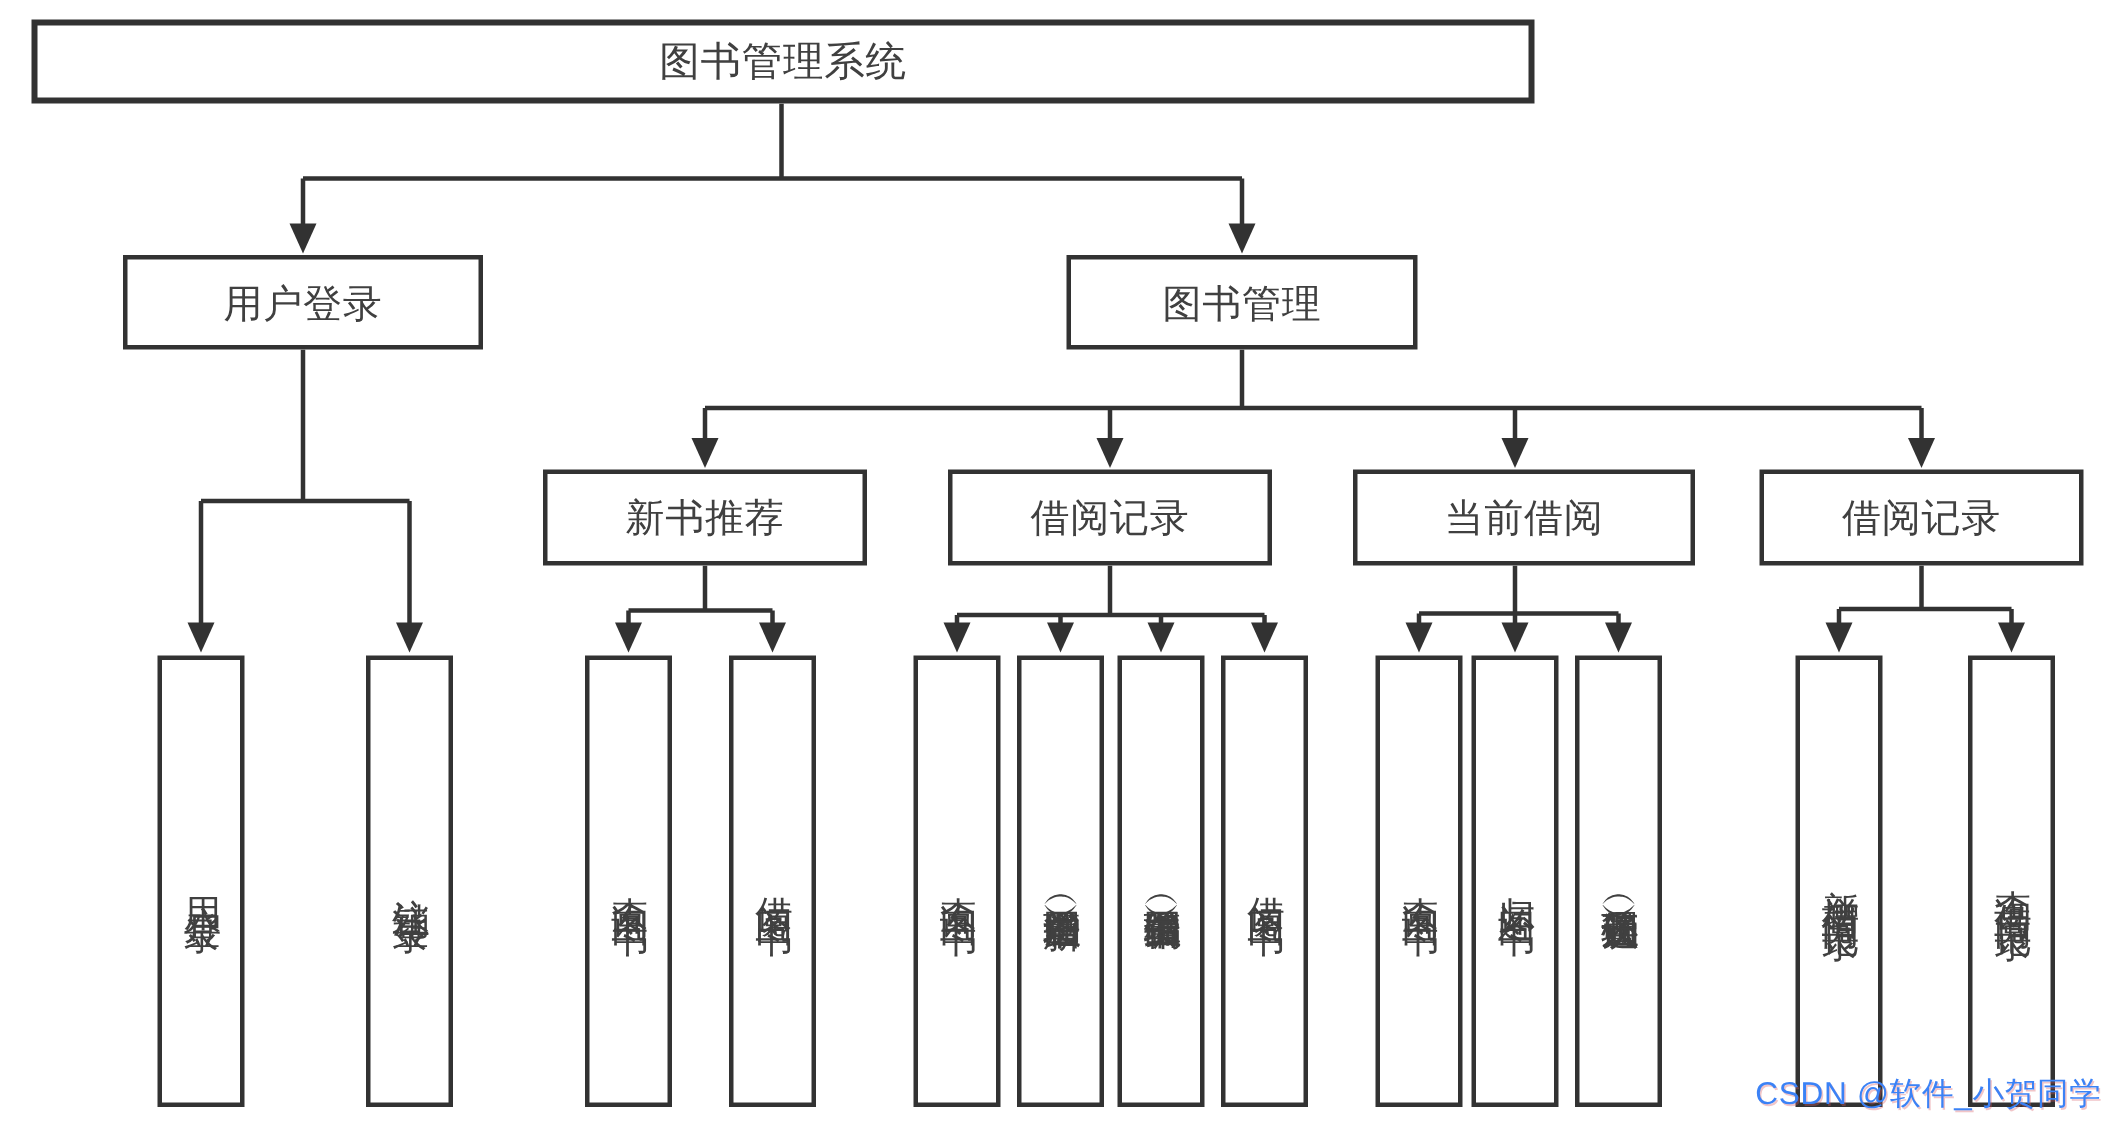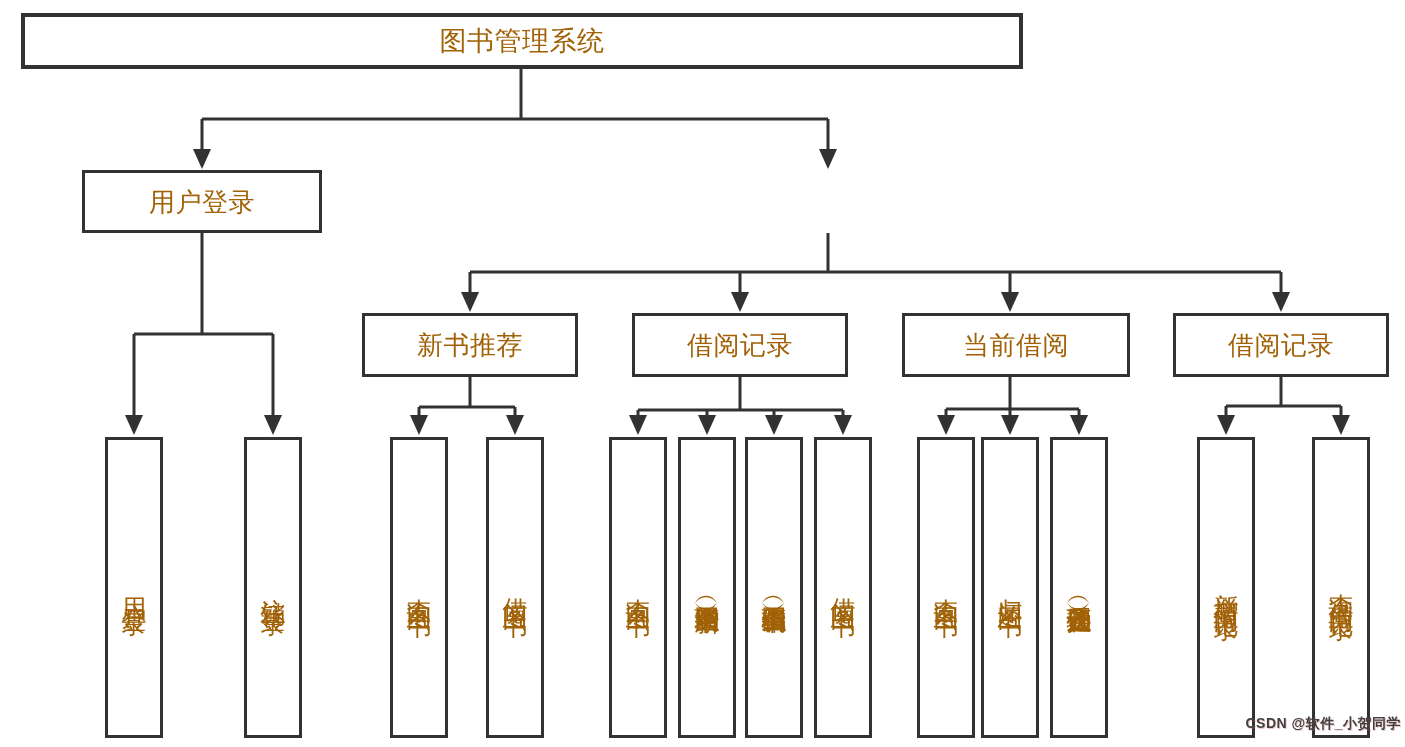--- a/index.html
+++ b/index.html
@@ -20,47 +20,46 @@
     pointer-events: none;
   }
   .node {
     position: absolute;
     background: #ffffff;
     border: 3px solid #323232;
     box-sizing: border-box;
     display: flex;
     align-items: center;
     justify-content: center;
-    color: #a16207;
+    color: #404040;
   }
   .node.root { border-width: 4px; }
   .node.h .lbl {
     font-size: 26px;
     letter-spacing: 0.5px;
     white-space: nowrap;
     line-height: 1;
   }
   .node.root .lbl { font-size: 27px; }
   .node.v .lbl {
     writing-mode: vertical-rl;
     text-orientation: mixed;
     font-size: 25px;
     letter-spacing: 5px;
     line-height: 1;
   }
   .node.v.tight .lbl { letter-spacing: 0px; }
   #watermark {
     position: absolute;
     right: 4px; top: 715px;
-    font-size: 14px;
-    color: #404040;
+    font-size: 21px;
+    color: #3b82f6;
     letter-spacing: 0.5px;
     text-shadow: 1px 1px 0 rgba(214, 88, 96, 0.35);
     white-space: nowrap;
-    font-weight: bold;
   }
 </style>
 </head>
 <body>
 
 <div id="canvas">
 
   <svg id="wires" viewBox="0 0 1405 747" xmlns="http://www.w3.org/2000/svg">
     <g stroke="#323232" stroke-width="3" fill="none">
 
@@ -103,20 +102,23 @@
       <polygon points="1332,415 1350,415 1341,435"></polygon>
     </g>
   </svg>
 
   <div class="node h root" style="left:21px; top:13px; width:1002px; height:56px;">
     <span class="lbl">图书管理系统</span>
   </div>
 
   <div class="node h" style="left:82px; top:170px; width:240px; height:63px;">
     <span class="lbl">用户登录</span>
+  </div>
+  <div class="node h" style="left:711px; top:170px; width:234px; height:63px;">
+    <span class="lbl">图书管理</span>
   </div>
 
   <div class="node h" style="left:362px; top:313px; width:216px; height:64px;">
     <span class="lbl">新书推荐</span>
   </div>
   <div class="node h" style="left:632px; top:313px; width:216px; height:64px;">
     <span class="lbl">借阅记录</span>
   </div>
   <div class="node h" style="left:902px; top:313px; width:228px; height:64px;">
     <span class="lbl">当前借阅</span>

